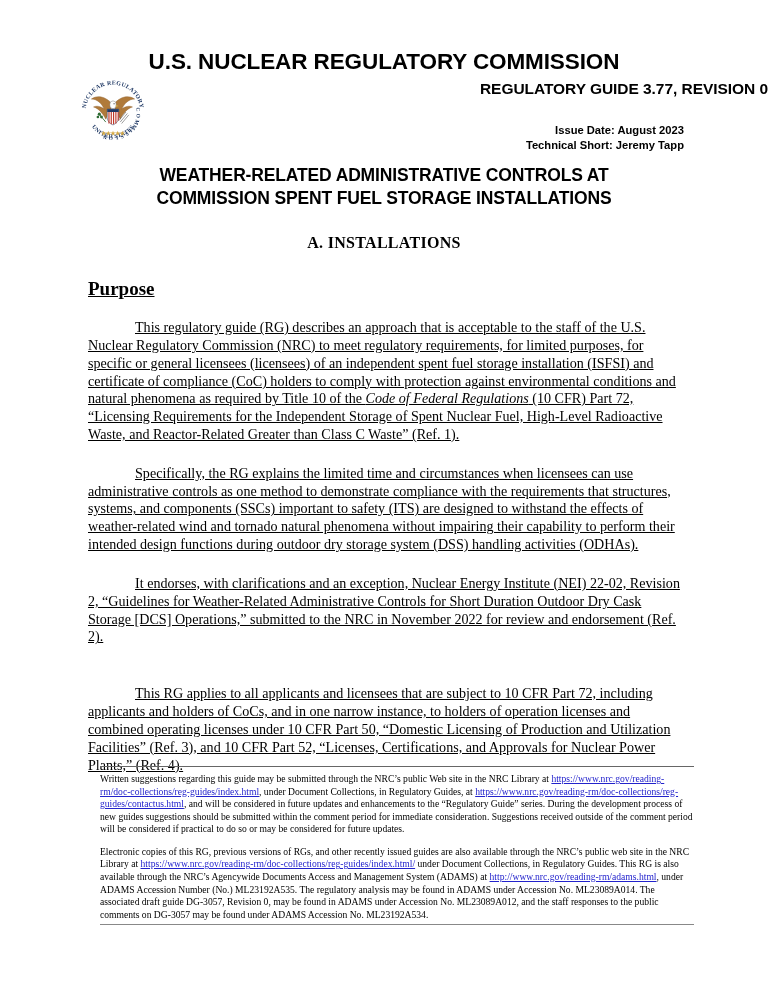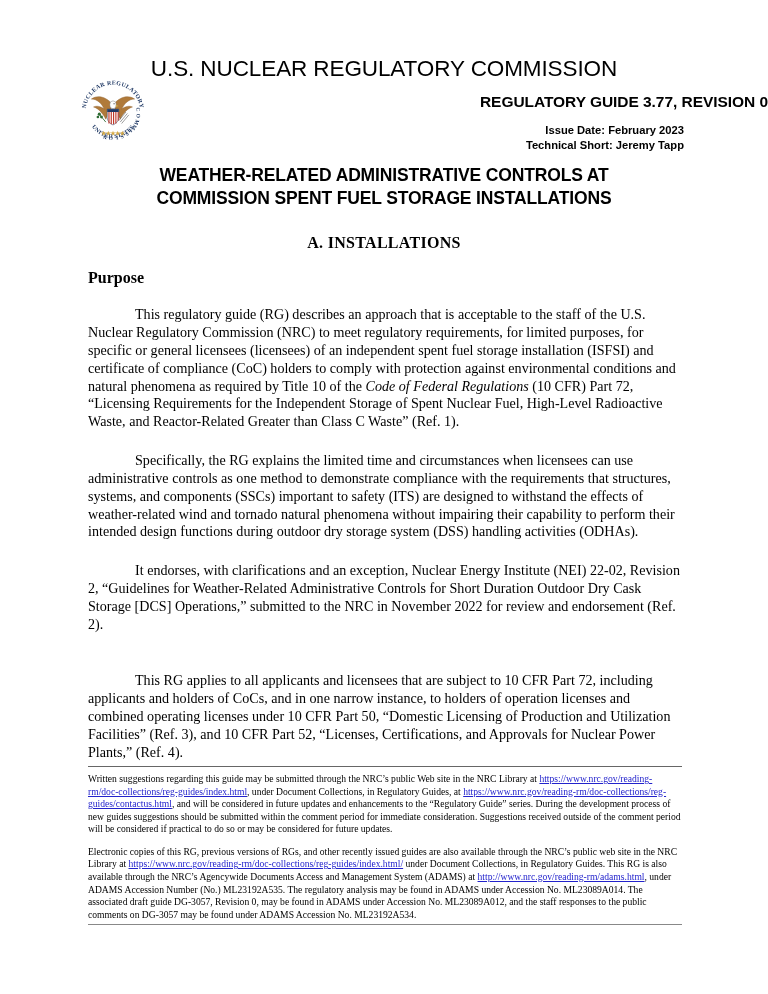--- a/index.html
+++ b/index.html
@@ -25,26 +25,26 @@
 
   
   .header-block {
     position: absolute;
     top: 44px;
     left: 0;
     width: 768px;
   }
   .agency-title {
     font-family: "Liberation Sans", sans-serif;
-    font-weight: normal;
+    font-weight: bold;
     font-size: 22.5px;
     text-align: center;
     letter-spacing: -0.1px;
     line-height: 1.12;
-    margin: 12px;
+    margin: 5px;
   }
   .guide-title {
     font-family: "Liberation Sans", sans-serif;
     font-weight: bold;
     font-size: 15.5px;
     text-align: right;
     letter-spacing: -0.05px;
     line-height: 1.2;
     margin: 6px 0 0 0;
   }
@@ -99,36 +99,38 @@
     position: absolute;
     top: 268px;
     left: 88px;
     width: 596px;
     font-size: 14.1px;
     line-height: 1.265;
     text-align: left;
   }
   .sub-head {
     font-weight: bold;
-    font-size: 16px;
-    margin: 0 0 0 0;
+    font-size: 19px;
+    margin: 9px 0 0 0;
+    text-decoration: underline;
   }
   p.para {
     margin: 0;
     text-indent: 47px;
     text-align: left;
+    text-decoration: underline;
   }
   .gap-md { height: 18px; }
   .gap-lg { height: 21px; }
   .ital { font-style: italic; }
 
   
   .footnote {
     position: absolute;
-    left: 88px;
+    left: 100px;
     top: 766px;
     width: 594px;
     font-family: Liberation Serif, serif;
   }
   .footnote-rule {
     border: 0;
     border-top: 1.1px solid #666666;
     margin: 0 0 6px 0;
     width: 594px;
   }
@@ -216,21 +218,21 @@
         <polygon points="37,76 37.9,78.6 40.6,78.6 38.4,80.2 39.2,82.8 37,81.2 34.8,82.8 35.6,80.2 33.4,78.6 36.1,78.6"></polygon>
         <polygon points="43.5,76 44.4,78.6 47.1,78.6 44.9,80.2 45.7,82.8 43.5,81.2 41.3,82.8 42.1,80.2 39.9,78.6 42.6,78.6"></polygon>
         <polygon points="50,76 50.9,78.6 53.6,78.6 51.4,80.2 52.2,82.8 50,81.2 47.8,82.8 48.6,80.2 46.4,78.6 49.1,78.6"></polygon>
         <polygon points="56.5,76 57.4,78.6 60.1,78.6 57.9,80.2 58.7,82.8 56.5,81.2 54.3,82.8 55.1,80.2 52.9,78.6 55.6,78.6"></polygon>
         <polygon points="63,76 63.9,78.6 66.6,78.6 64.4,80.2 65.2,82.8 63,81.2 60.8,82.8 61.6,80.2 59.4,78.6 62.1,78.6"></polygon>
       </g>
     </svg>
   </div>
 
   <div class="issue-block">
-    <div>Issue Date: February 2023</div>
+    <div>Issue Date: August 2023</div>
     <div>Technical Short: Jeremy Tapp</div>
   </div>
 
   <div class="doc-title">
     <div>WEATHER-RELATED ADMINISTRATIVE CONTROLS AT</div>
     <div>COMMISSION SPENT FUEL STORAGE INSTALLATIONS</div>
   </div>
 
   <div class="section-a">A. INSTALLATIONS</div>
 

